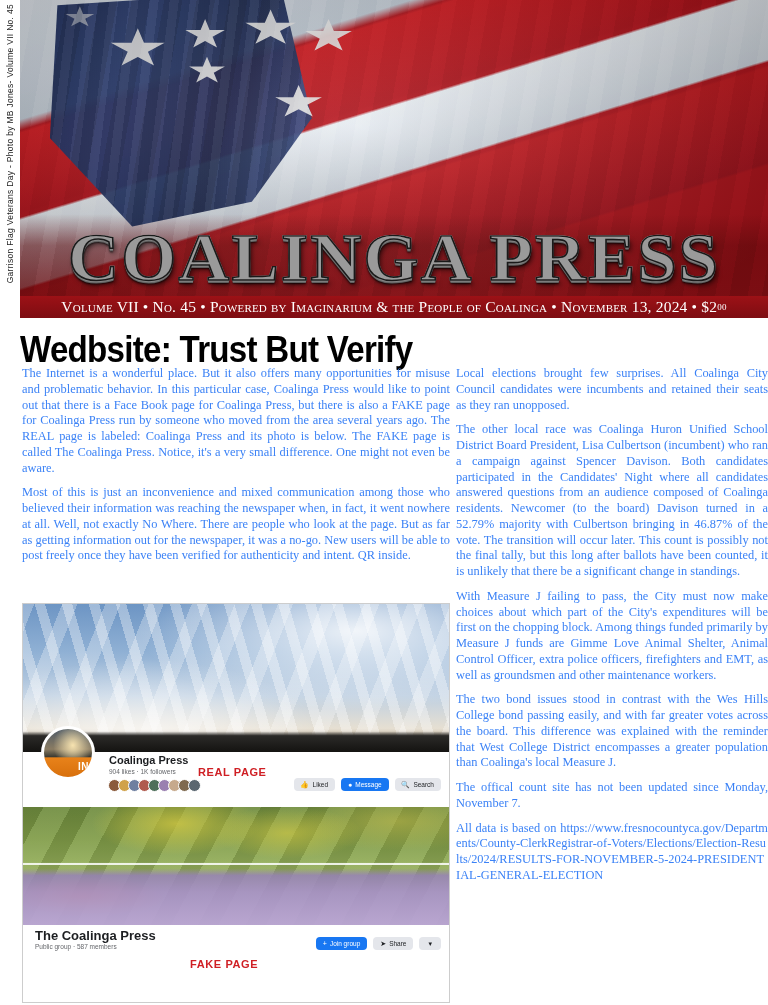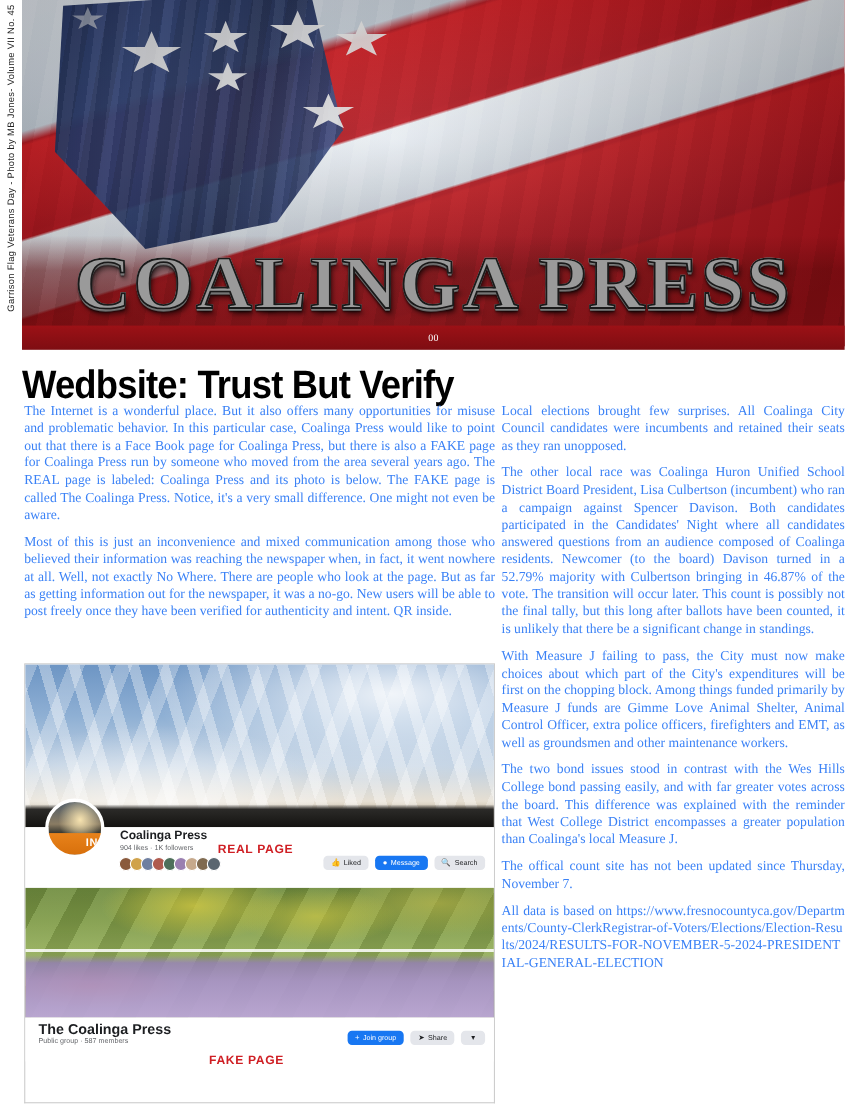--- a/index.html
+++ b/index.html
@@ -297,40 +297,41 @@
       <div class="star" style="left:38%;top:6%;width:6.5%;height:11%;"></div>
       <div class="star" style="left:34%;top:27%;width:6.5%;height:11%;"></div>
       <div class="star" style="left:6%;top:2%;width:4%;height:7%;opacity:.55;"></div>
       <div class="fold"></div>
       <div class="vignette"></div>
     </div>
     <div class="nameplate">COALINGA PRESS</div>
   </div>
 
   <div class="volume-bar">
+    <span>Volume VII • No. 45 • Powered by Imaginarium &amp; the People of Coalinga • November 13, 2024 • $2</span>
       <sup>00</sup>
   </div>
 
   <div class="headline-row">
     <div class="hl-left">
       <div class="headline">Wedbsite: Trust But Verify</div>
     </div>
   </div>
 
   <div class="col-left">
     <p>The Internet is a wonderful place. But it also offers many opportunities for misuse and problematic behavior. In this particular case, Coalinga Press would like to point out that there is a Face Book page for Coalinga Press, but there is also a FAKE page for Coalinga Press run by someone who moved from the area several years ago. The REAL page is labeled: Coalinga Press and its photo is below. The FAKE page is called The Coalinga Press. Notice, it's a very small difference. One might not even be aware.</p>
     <p>Most of this is just an inconvenience and mixed communication among those who believed their information was reaching the newspaper when, in fact, it went nowhere at all. Well, not exactly No Where. There are people who look at the page. But as far as getting information out for the newspaper, it was a no-go. New users will be able to post freely once they have been verified for authenticity and intent. QR inside.</p>
   </div>
 
   <div class="col-right">
     <p>Local elections brought few surprises. All Coalinga City Council candidates were incumbents and retained their seats as they ran unopposed.</p>
     <p>The other local race was Coalinga Huron Unified School District Board President, Lisa Culbertson (incumbent) who ran a campaign against Spencer Davison. Both candidates participated in the Candidates' Night where all candidates answered questions from an audience composed of Coalinga residents. Newcomer (to the board) Davison turned in a 52.79% majority with Culbertson bringing in 46.87% of the vote. The transition will occur later. This count is possibly not the final tally, but this long after ballots have been counted, it is unlikely that there be a significant change in standings.</p>
     <p>With Measure J failing to pass, the City must now make choices about which part of the City's expenditures will be first on the chopping block. Among things funded primarily by Measure J funds are Gimme Love Animal Shelter, Animal Control Officer, extra police officers, firefighters and EMT, as well as groundsmen and other maintenance workers.</p>
     <p>The two bond issues stood in contrast with the Wes Hills College bond passing easily, and with far greater votes across the board. This difference was explained with the reminder that West College District encompasses a greater population than Coalinga's local Measure J.</p>
-    <p>The offical count site has not been updated since Thursday, November 7.</p>
+    <p>The offical count site has not been updated since Monday, November 7.</p>
     <p class="url-para">All data is based on https://www.fresnocountyca.gov/Departments/County-ClerkRegistrar-of-Voters/Elections/Election-Results/2024/RESULTS-FOR-NOVEMBER-5-2024-PRESIDENTIAL-GENERAL-ELECTION</p>
   </div>
 
   <div class="fb-shot fb-real">
     <div class="cover-sky"></div>
     <div class="fb-bar">
       <div class="fb-avatar">
         <span class="av-text">INGA P</span>
       </div>
       <div class="fb-name">Coalinga Press</div>

